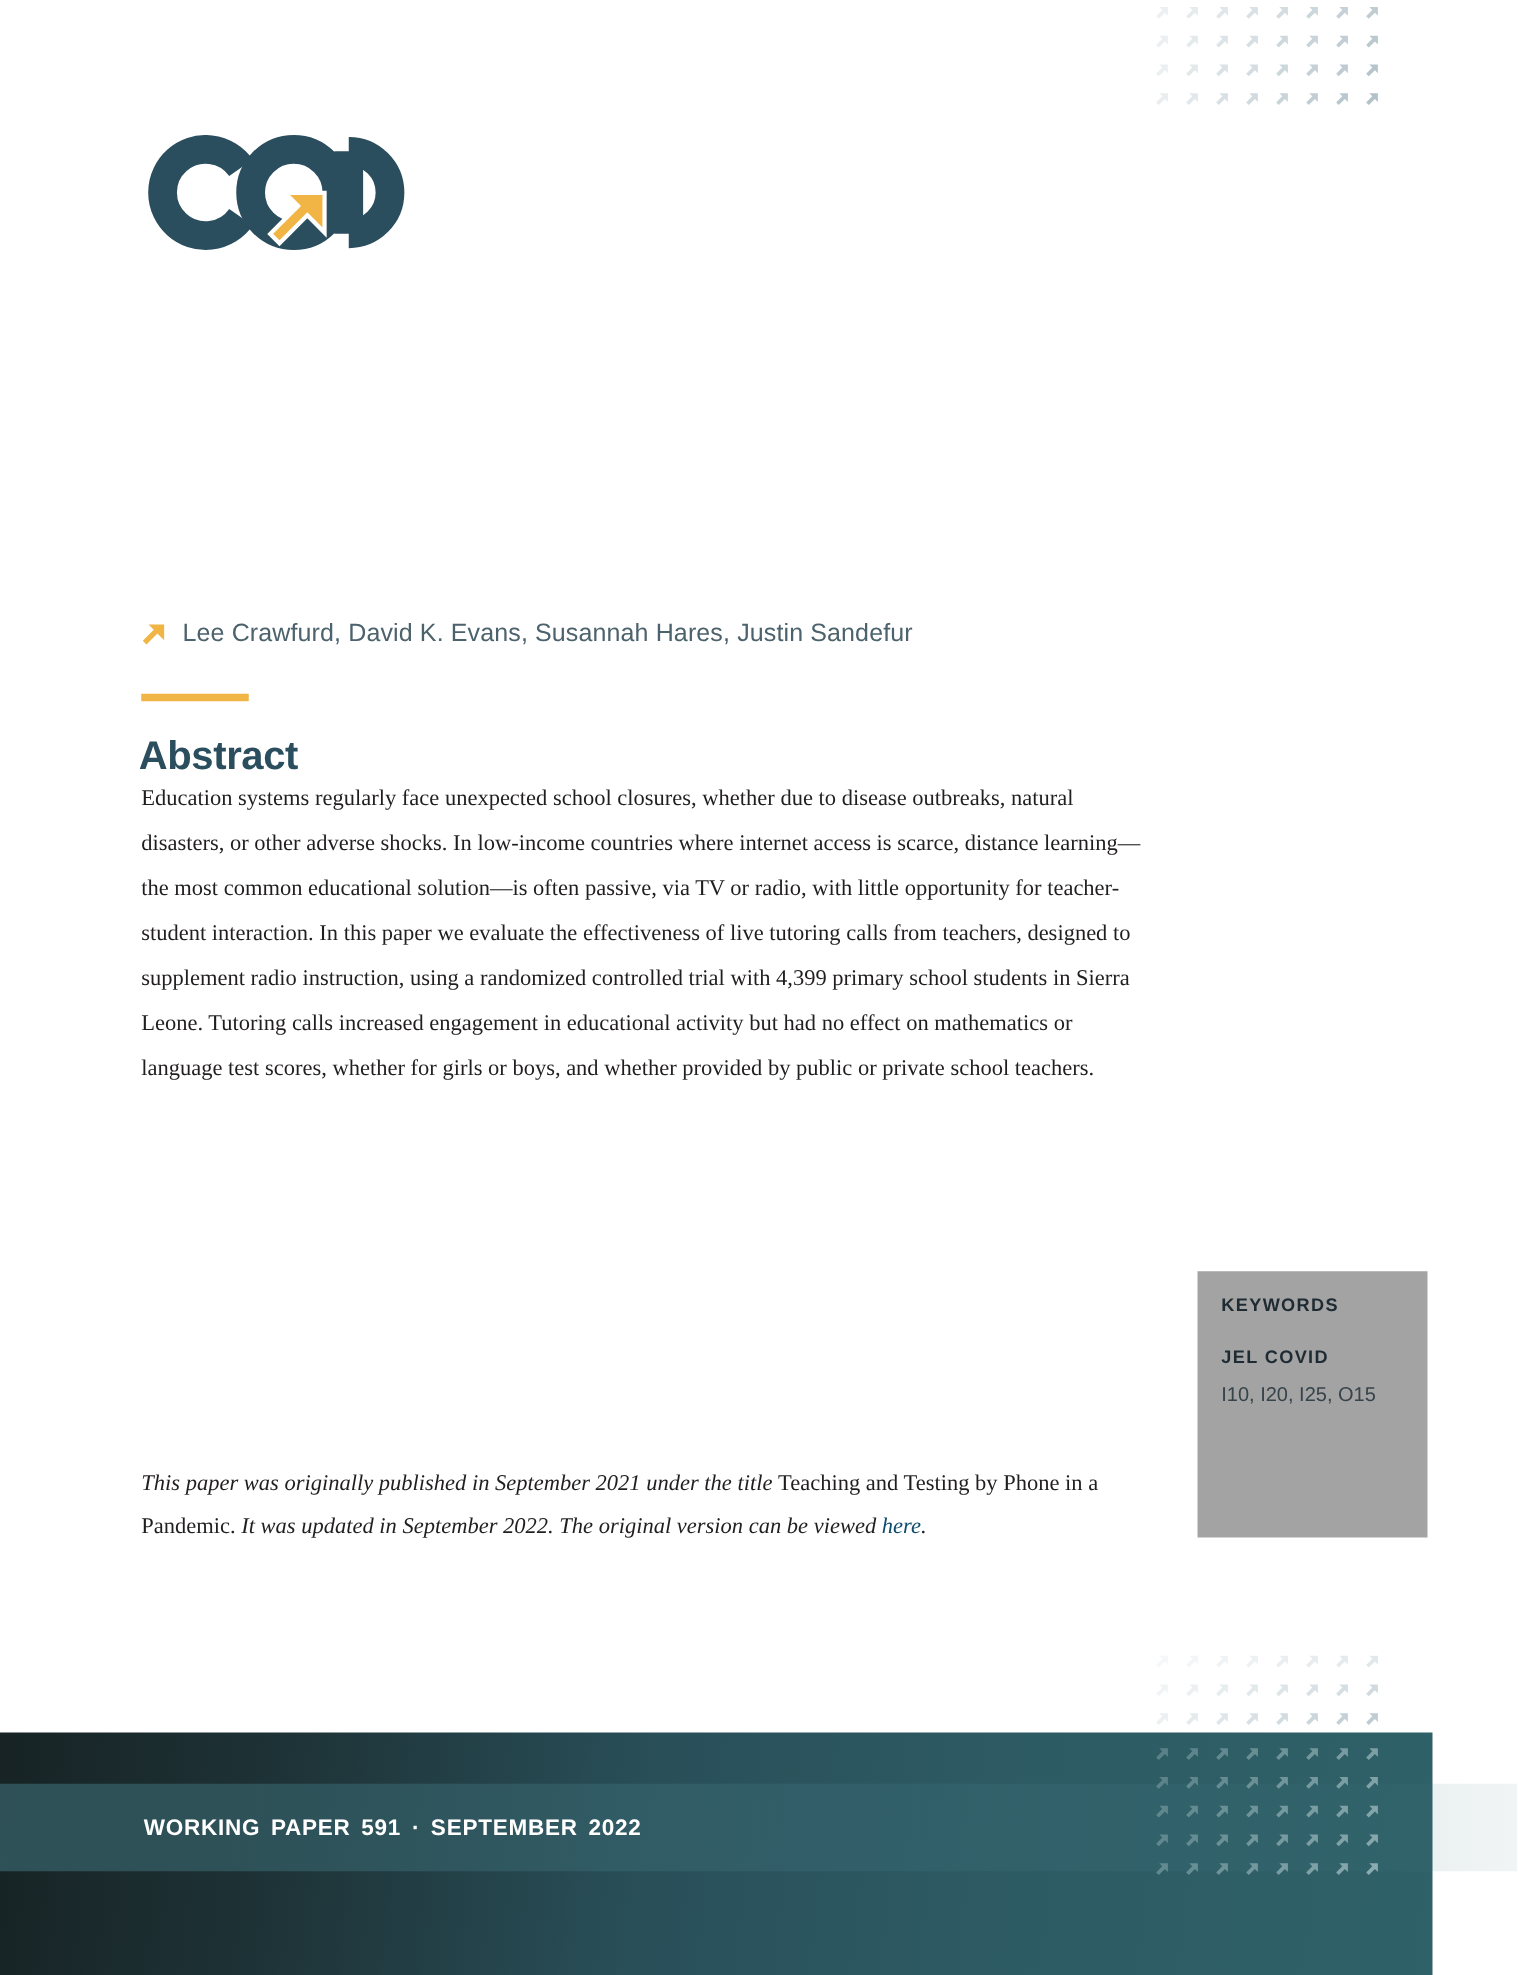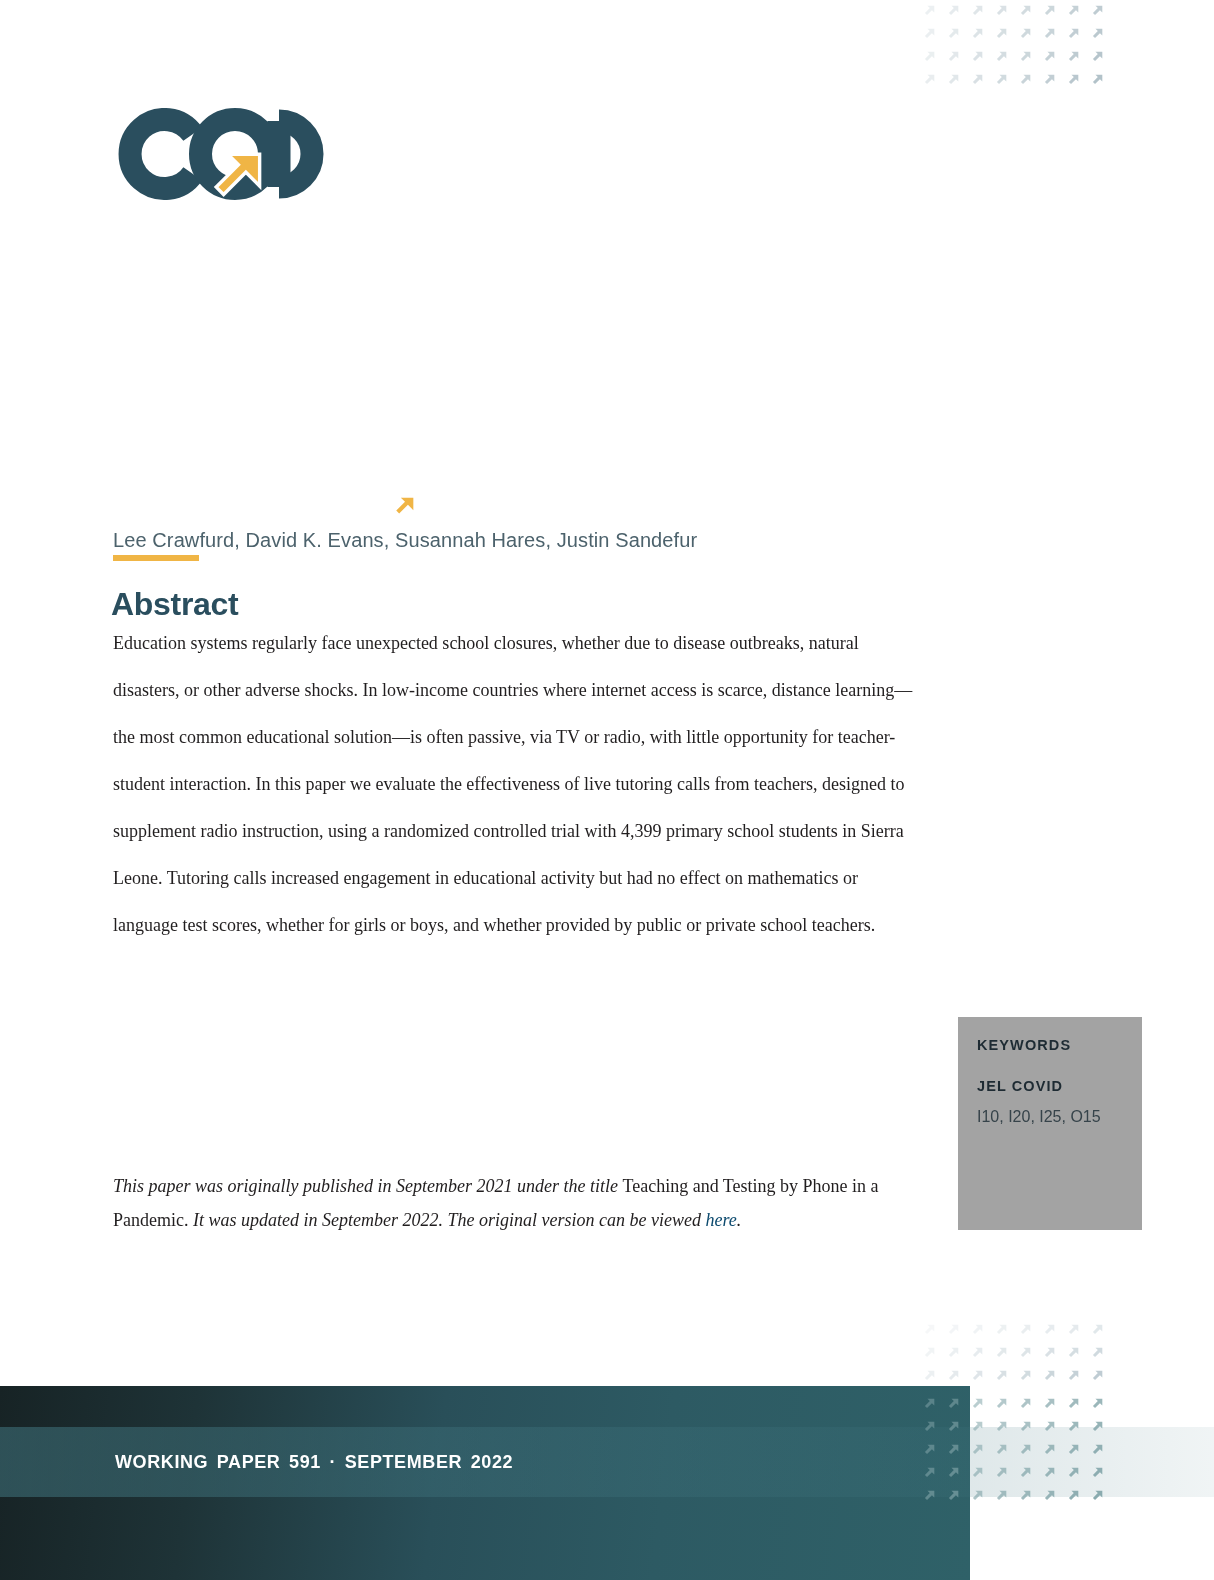--- a/index.html
+++ b/index.html
@@ -33,36 +33,36 @@
 
   
   .title {
     position:absolute; left:111px; top:305px; width:830px;
     font-size:45px; line-height:53px; font-weight:700;
     letter-spacing:-0.6px; color:#2a4e5e;
   }
   .authors {
     position:absolute; left:113px; top:496px;
     display:flex; align-items:center; gap:13px;
-    font-size:20px; color:#4c626c; letter-spacing:0.1px;flex-direction:column;
+    font-size:20px; color:#4c626c; letter-spacing:0.1px;
   }
   .authors .bullet { width:20px; height:20px; flex:0 0 auto; }
 
   .rule {
     position:absolute; left:113px; top:555px;
     width:86px; height:6px; background:#f0b545;
   }
   .abstract-h {
     position:absolute; left:111px; top:570px;
     font-size:32px; font-weight:700; color:#2a4e5e; letter-spacing:-0.3px;margin-top:16px;
   }
   .abstract-p {
     position:absolute; left:113px; top:620px; width:802px;
     font-family:"Liberation Serif", serif;
-    font-size:18px; line-height:47px; color:#211e1f;
+    font-size:18px; line-height:36px; color:#211e1f;
   }
 
   
   .sidebox {
     position:absolute; left:958px; top:1017px; width:184px; min-height:213px;
     background:#a3a3a3; padding:20px 17px 22px 19px;
   }
   .sidebox .label {
     font-size:14.5px; font-weight:700; letter-spacing:1.1px;
     color:#1e2b33;
@@ -76,21 +76,21 @@
   .note {
     position:absolute; left:113px; top:1170px; width:808px;
     font-family:"Liberation Serif", serif; font-style:italic;
     font-size:18px; line-height:33.5px; color:#211e1f;
   }
   .note .rom { font-style:normal; }
   .note a.here { color:#0c4a6e; text-decoration:none; cursor:pointer; }
 
   
   .banner {
-    position:absolute; left:0; top:1386px; width:970px; height:194px;
+    position:absolute; left:0; top:1386px; width:1146px; height:194px;
     background:linear-gradient(97deg,#172325 0%,#1e3337 20%,#294f59 45%,#2d5a63 68%,#2f6168 100%);
   }
   .banner .band {
     position:absolute; left:0; top:41px; width:1214px; height:70px;
     background:linear-gradient(90deg, rgba(65,118,128,0.55) 0%, rgba(65,118,128,0.28) 55%, rgba(65,118,128,0.08) 100%);
   }
   .banner .band .ftext {
     padding-left:115px; line-height:70px;
     font-size:18px; font-weight:700; color:#ffffff;
     letter-spacing:0.6px; word-spacing:3px; white-space:nowrap;

